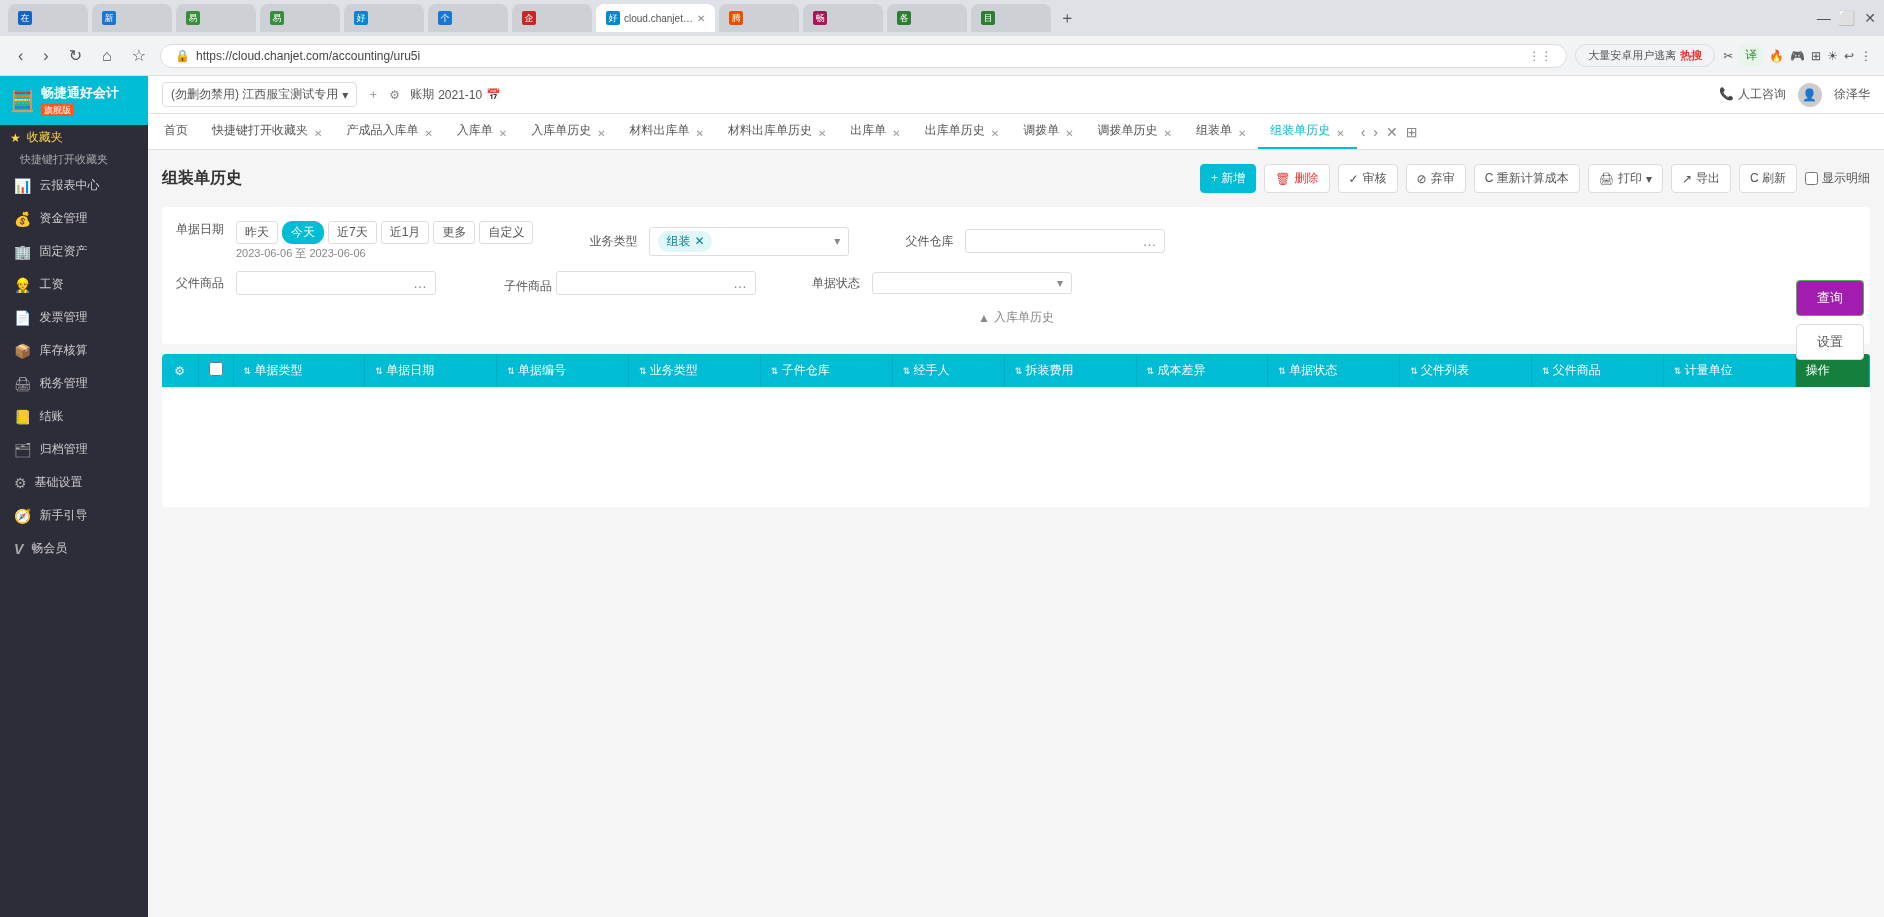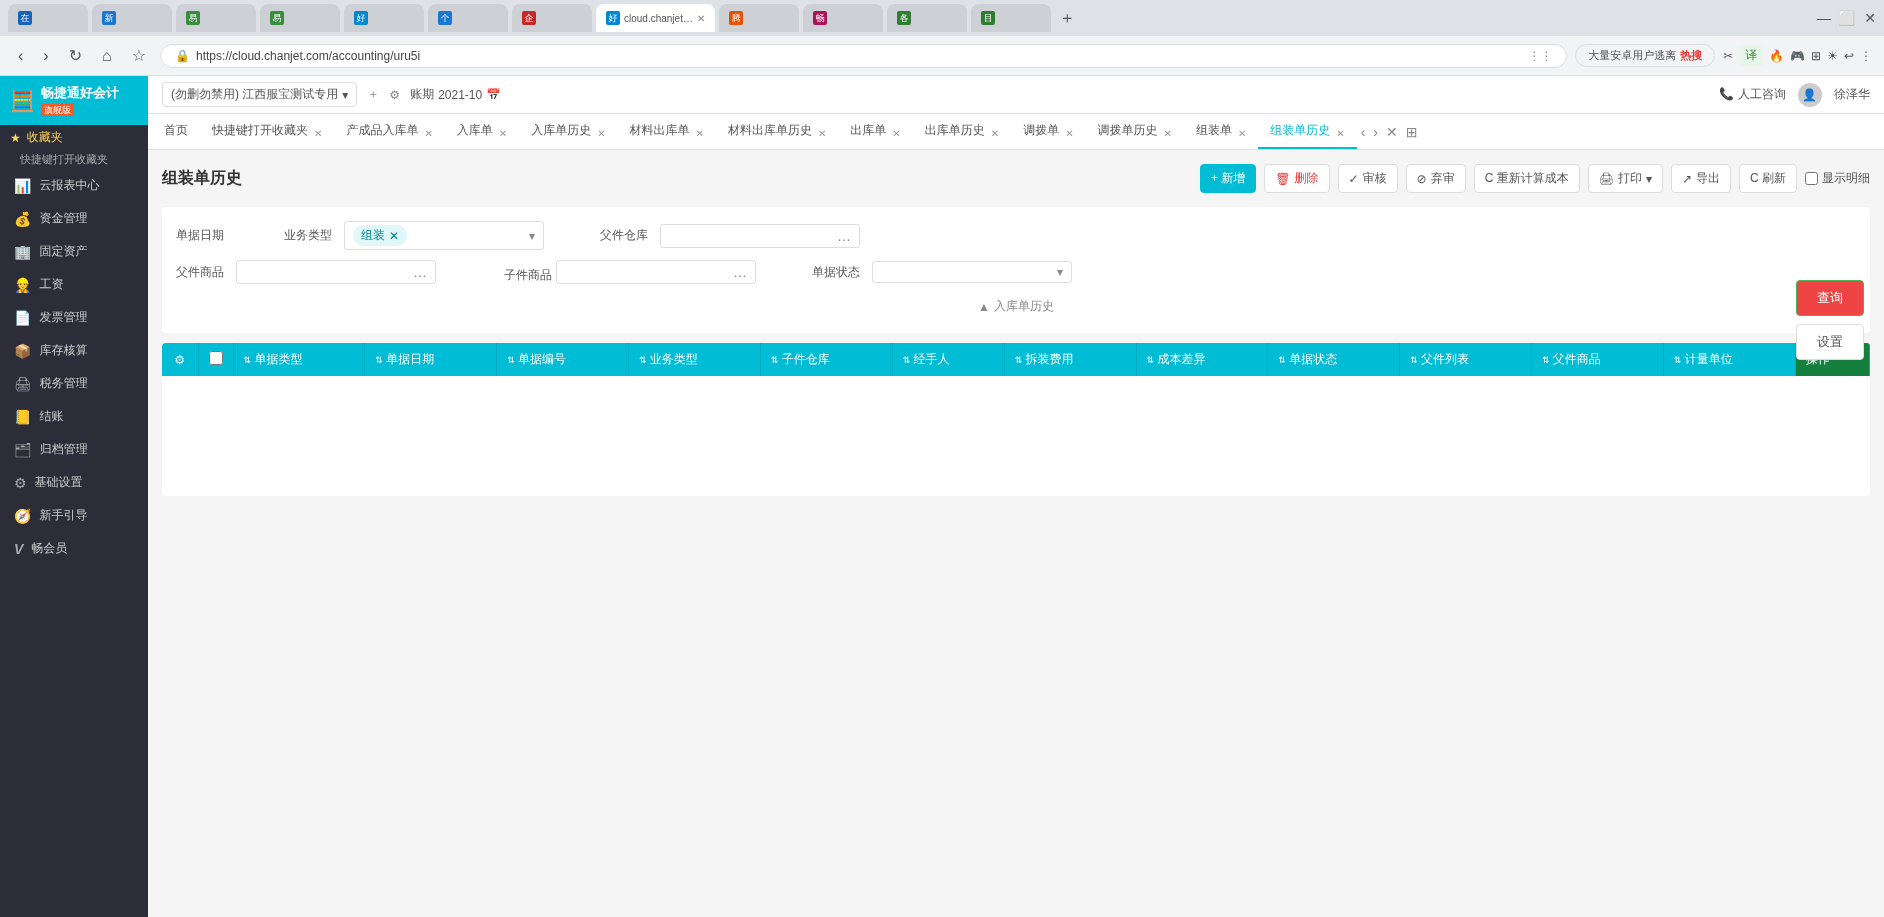--- a/index.html
+++ b/index.html
@@ -354,20 +354,31 @@
           </label>
         </div>
       </div>
 
       <div class="filter-area">
 
         <div class="filter-row">
 
           <div style="display:flex;align-items:flex-start;gap:8px;">
             <span class="filter-label">单据日期</span>
+            <div>
+              <div class="filter-date-btns">
+                <button class="date-btn">昨天</button>
+                <button class="date-btn active">今天</button>
+                <button class="date-btn">近7天</button>
+                <button class="date-btn">近1月</button>
+                <button class="date-btn">更多</button>
+                <button class="date-btn">自定义</button>
+              </div>
+              <div class="date-range-text">2023-06-06 至 2023-06-06</div>
+            </div>
           </div>
 
           <div style="display:flex;align-items:center;gap:8px;margin-left:40px;">
             <span class="filter-label">业务类型</span>
             <div style="display:flex;align-items:center;gap:4px;border:1px solid #ddd;border-radius:3px;padding:3px 8px;min-width:200px;">
               <div class="filter-tag">
                 <span>组装</span>
                 <span class="remove">✕</span>
               </div>
               <span style="margin-left:auto;color:#888;cursor:pointer;">▾</span>
@@ -411,21 +422,21 @@
         </div>
 
 
         <div class="collapse-btn">
           <span>▲</span>
           <span>入库单历史</span>
         </div>
       </div>
 
       <div style="position:absolute;right:20px;top:280px;display:flex;flex-direction:column;gap:8px;">
-        <button class="action-btn" style="background:#ef4444;color:white;border-color:#4caf50;padding:8px 20px;font-size:13px;">查询</button>
+        <button class="action-btn" style="background:#a21caf;color:white;border-color:#4caf50;padding:8px 20px;font-size:13px;">查询</button>
         <button class="action-btn" style="padding:8px 20px;font-size:13px;">设置</button>
       </div>
 
       <div style="background:#fff;border-radius:4px;overflow:hidden;">
         <table class="data-table">
           <thead>
             <tr>
               <th class="settings-col">⚙</th>
               <th class="check-col">
                 <input type="checkbox" class="table-checkbox" style="">

